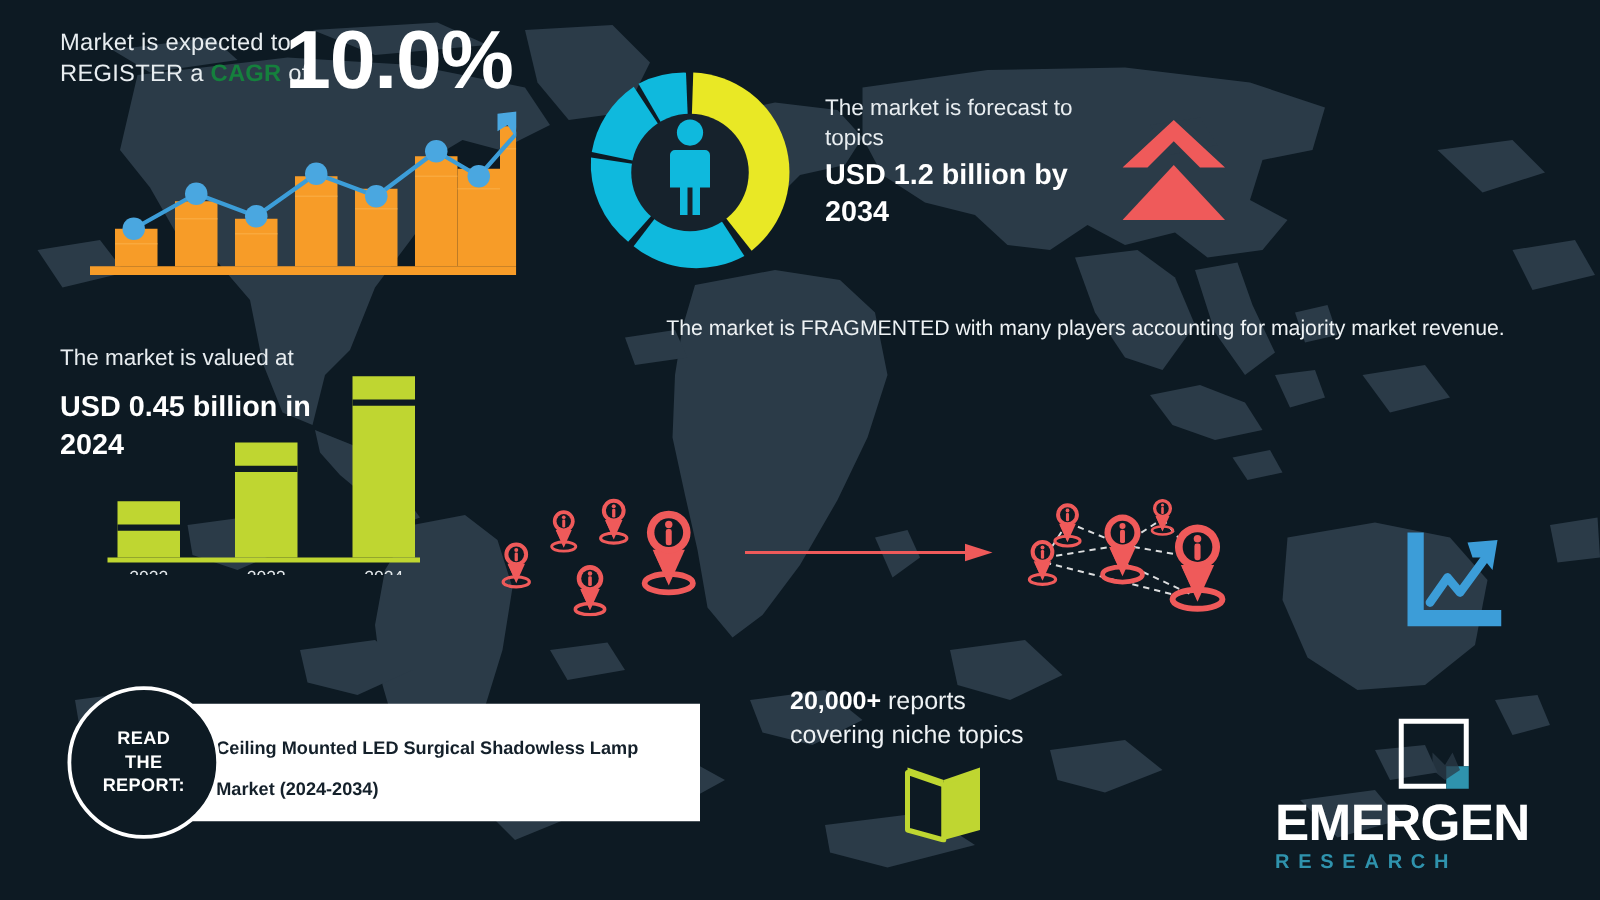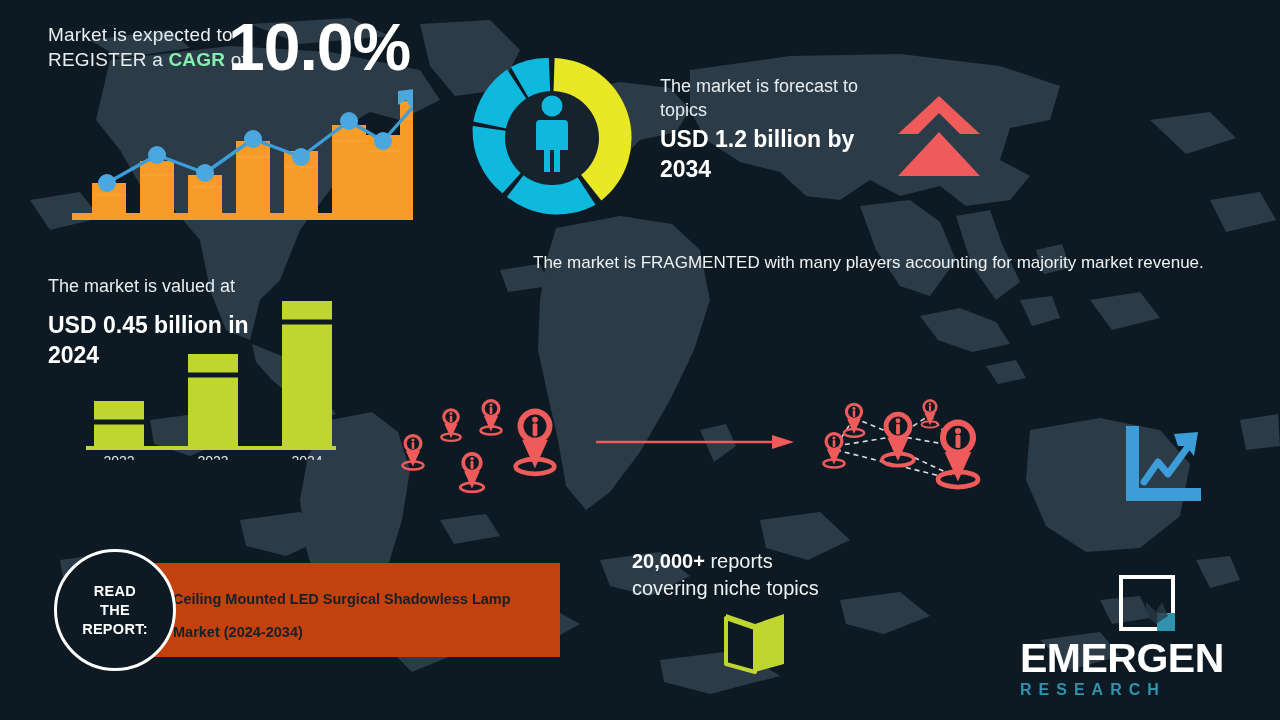--- a/index.html
+++ b/index.html
@@ -14,40 +14,40 @@
     position:relative;
     width:1280px; height:720px;
     background:#0d1a23;
     overflow:hidden;
   }
   #worldmap { position:absolute; left:0; top:0; width:1280px; height:720px; }
 
   .abs { position:absolute; }
 
   .cagr-label { left:48px; top:22px; width:220px; font-size:19px; line-height:25px; color:#e8edf0; letter-spacing:.2px; }
-  .cagr-label b { color:#86efac; font-weight:700; }
+  .cagr-label b { color:#15803d; font-weight:700; }
   .cagr-value { left:228px; top:14px; font-size:66px; line-height:66px; font-weight:700; color:#ffffff; letter-spacing:-1px; }
 
   .forecast-block { left:660px; top:74px; width:240px; }
   .forecast-small { font-size:18px; line-height:24px; color:#e8edf0; }
   .forecast-big { font-size:23px; line-height:30px; font-weight:700; color:#ffffff; margin-top:2px; }
 
   .frag-text { left:533px; top:250px; width:690px; font-size:17px; line-height:25px; color:#eef2f4; }
 
   .valued-block { left:48px; top:274px; width:230px; }
   .valued-small { font-size:18px; line-height:24px; color:#e8edf0; }
   .valued-big { font-size:23px; line-height:30px; font-weight:700; color:#ffffff; margin-top:12px; }
 
   .reports-text { left:632px; top:548px; width:260px; font-size:20px; line-height:27px; color:#eef2f4; }
   .reports-text b { font-weight:700; color:#ffffff; }
 
   
   .banner {
     left:145px; top:563px; width:415px; height:94px;
-    background:#c2410c;
+    background:#ffffff;
   }
   .banner-text {
     position:absolute; left:28px; top:20px; width:370px;
     font-size:14.5px; line-height:33px; font-weight:700; color:#14202a;
   }
   .badge {
     left:54px; top:549px; width:122px; height:122px;
     border-radius:50%;
     background:#0d1a23;
     border:3px solid #ffffff;

